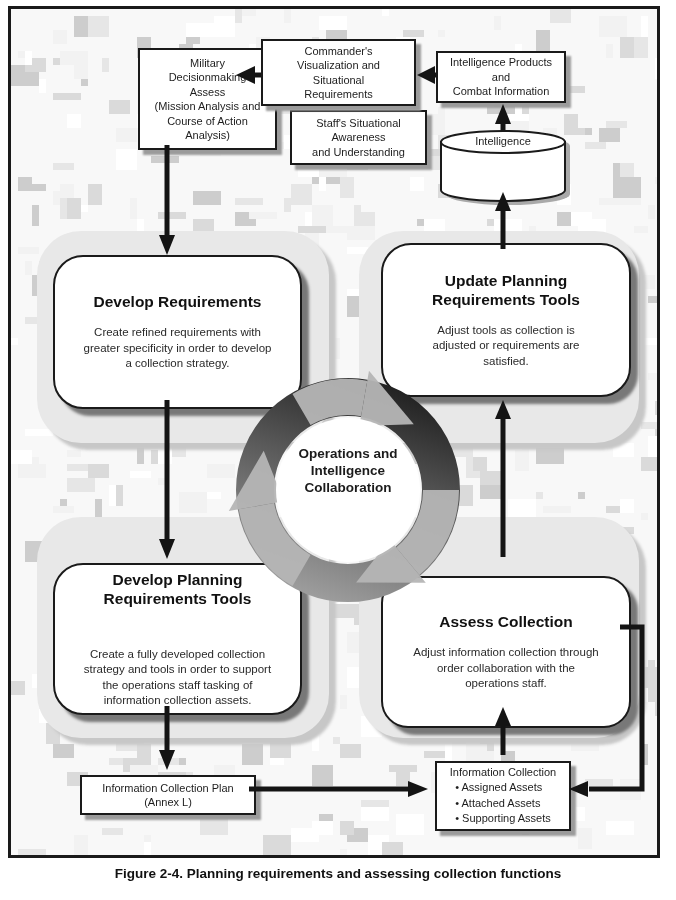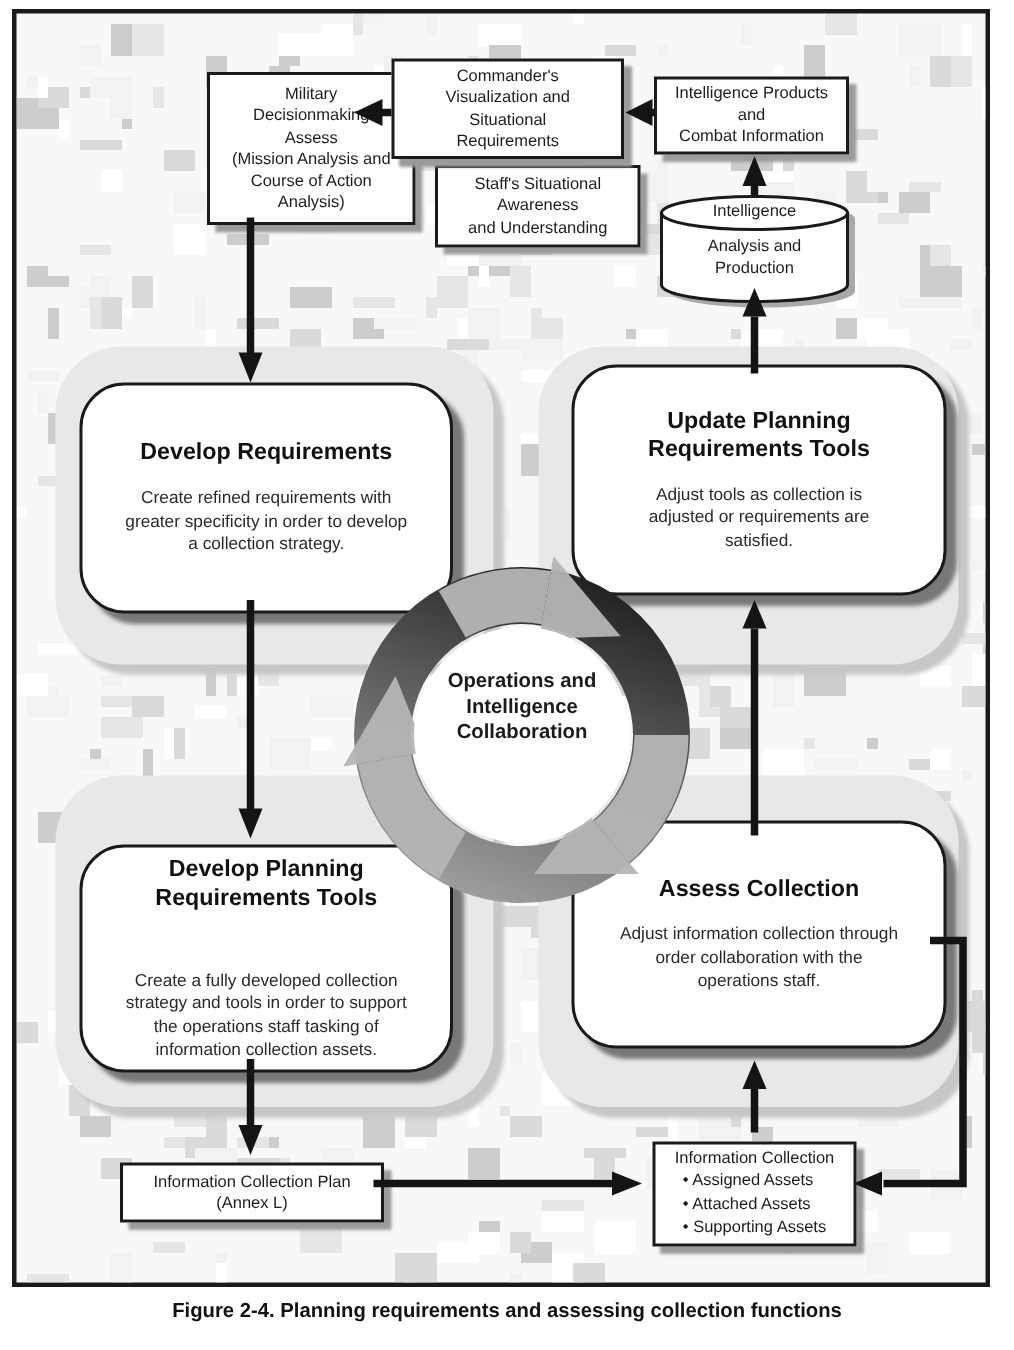--- a/index.html
+++ b/index.html
@@ -18,21 +18,21 @@
   #tile-br{left:348px;top:508px;width:280px;height:221px;}
   
   .panel{position:absolute;background:#fff;border:2.5px solid #1a1a1a;border-radius:30px;
          box-shadow:7px 7px 3px #787878;display:flex;flex-direction:column;
          justify-content:center;align-items:center;text-align:center;gap:14px;}
   .panel .title{font-weight:bold;font-size:15.5px;line-height:19px;color:#111;}
   .panel .pbody{font-size:11.5px;line-height:15.5px;color:#2a2a2a;}
   #panel-devreq{left:42px;top:246px;width:245px;height:150px;}
   #panel-update{left:370px;top:234px;width:246px;height:150px;}
   #panel-devplan{left:42px;top:554px;width:245px;height:148px;gap:39px;}
-  #panel-assess{left:370px;top:538px;width:246px;height:148px;}
+  #panel-assess{left:370px;top:567px;width:246px;height:148px;border-radius:27px;}
   
   .rect-box{position:absolute;background:#fff;border:2px solid #1a1a1a;
             box-shadow:5px 5px 2px #9b9b9b;box-sizing:border-box;
             display:flex;flex-direction:column;justify-content:center;
             text-align:center;font-size:11px;line-height:14.5px;color:#1d1d1d;}
   #box-mdp{left:85px;top:39px;width:139px;height:102px;margin-left:42px;}
   #box-commander{left:250px;top:30px;width:155px;height:67px;z-index:6;}
   #box-staff{left:279px;top:101px;width:137px;height:55px;z-index:5;}
   #box-products{left:425px;top:42px;width:130px;height:52px;}
   #box-plan{left:69px;top:766px;width:176px;height:40px;}
@@ -664,24 +664,20 @@
     </div>
 
     <svg id="cyl-svg" width="134" height="88">
       <g transform="translate(5,4)">
         <path d="M2 19 L2 67 A62 11 0 0 0 126 67 L126 19 A62 11 0 0 0 2 19 Z" fill="#a9a9a9"></path>
       </g>
       <path d="M2 19 L2 67 A62 11 0 0 0 126 67 L126 19 Z" fill="#ffffff" stroke="#1a1a1a" stroke-width="2"></path>
       <ellipse cx="64" cy="19" rx="62" ry="11" fill="#ffffff" stroke="#1a1a1a" stroke-width="2"></ellipse>
     </svg>
     <div class="cyl-text" id="cyl-top-label">Intelligence</div>
-    <div class="cyl-text" id="cyl-body-label">
-        <div>Analysis and</div>
-        <div>Production</div>
-      </div>
 
     <div class="panel" id="panel-devreq">
       <div class="title">
           <div>Develop Requirements</div>
         </div>
       <div class="pbody">
           <div>Create refined requirements with</div>
           <div>greater specificity in order to develop</div>
           <div>a collection strategy.</div>
         </div>

